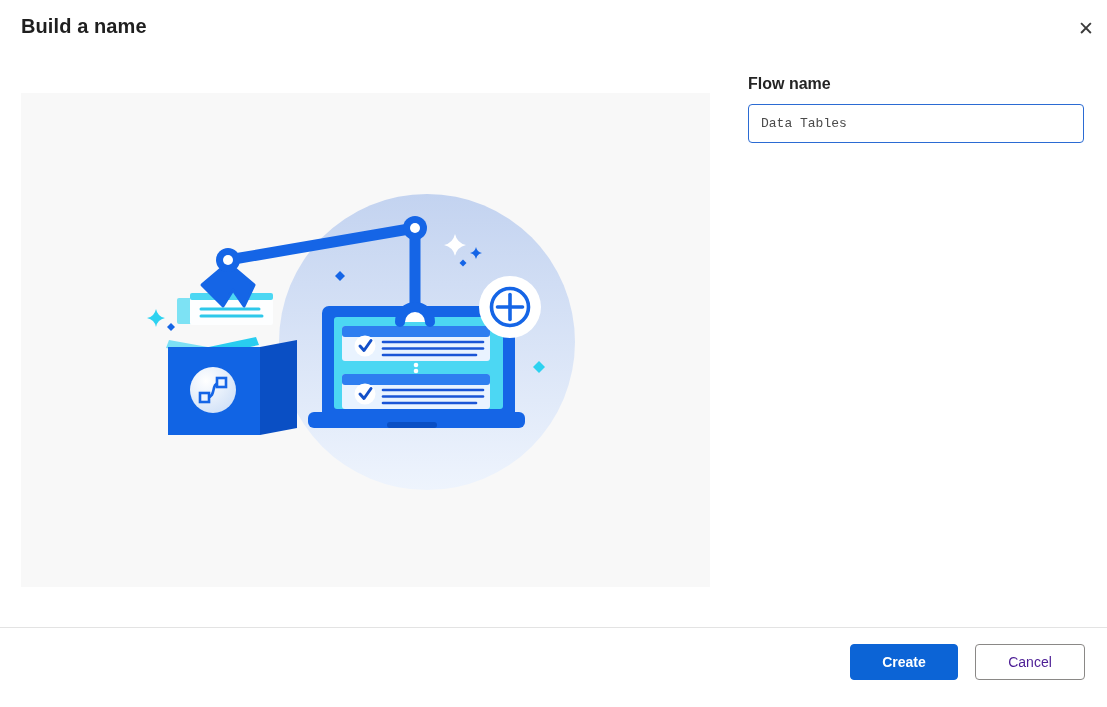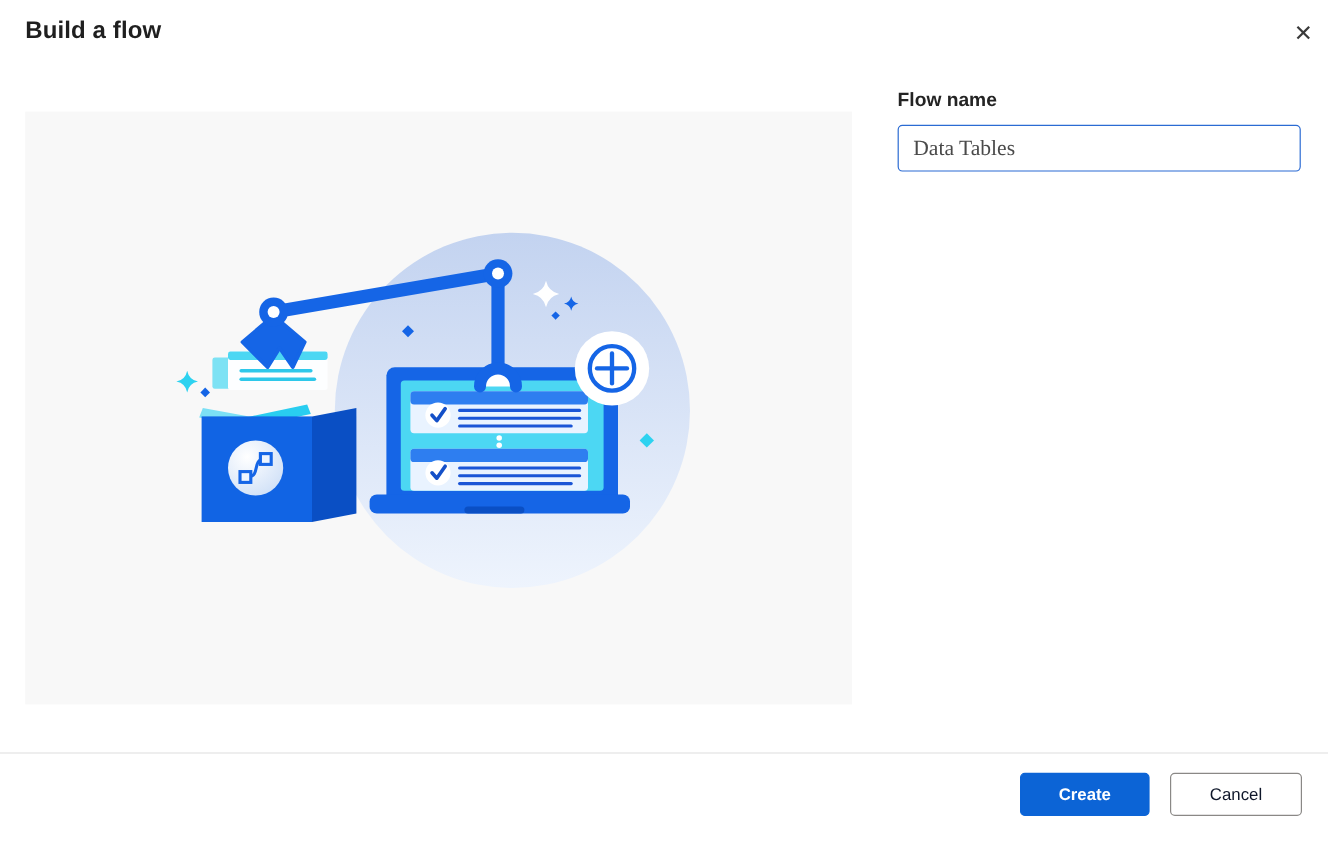--- a/index.html
+++ b/index.html
@@ -27,48 +27,48 @@
     text-align: center; font-size: 14.5px; color: #3d3d3d;
   }
 
   .flow-name-label {
     position: absolute; left: 748px; top: 75px;
     font-size: 16px; font-weight: 700; color: #242424;
   }
   .flow-name-input {
     position: absolute; left: 748px; top: 104px; width: 336px; height: 39px;
     border: 1.5px solid #2b6bd3; border-radius: 4px;
-    padding: 0 12px; font-family: Liberation Serif, serif;
-    font-size: 18px; color: #4a4a4a; background: #ffffff; outline: none;
+    padding: 0 12px; font-family: Liberation Mono, monospace;
+    font-size: 13px; color: #4a4a4a; background: #ffffff; outline: none;
   }
 
   .footer-divider {
     position: absolute; left: 0; top: 627px; width: 1107px; height: 1px;
     background: #e3e3e3;
   }
   .btn {
     position: absolute; top: 644px; height: 36px;
     border-radius: 4px; font-family: "Liberation Sans", sans-serif;
     font-size: 14px; font-weight: 700; cursor: pointer;
     display: flex; align-items: center; justify-content: center;
   }
   .btn-create {
     left: 850px; width: 108px;
     background: #0c64d6; border: 1px solid #0c64d6; color: #ffffff;
   }
   .btn-cancel {
     left: 975px; width: 110px;
-    background: #ffffff; border: 1px solid #8a8886; color: #0f172a;
+    background: #ffffff; border: 1px solid #8a8886; color: #4c1d95;
     font-weight: 400;
   }
 </style>
 </head>
 <body>
 
-<div class="dialog-title">Build a flow</div>
+<div class="dialog-title">Build a name</div>
 
 <button class="close-btn">
   <span>✕</span>
 </button>
 
 <div class="illustration-panel">
   <svg width="689" height="494" viewBox="0 0 689 494">
     <defs>
       <linearGradient id="circGrad" x1="0" y1="0" x2="0" y2="1">
         <stop offset="0" stop-color="#c3d3f0"></stop>

